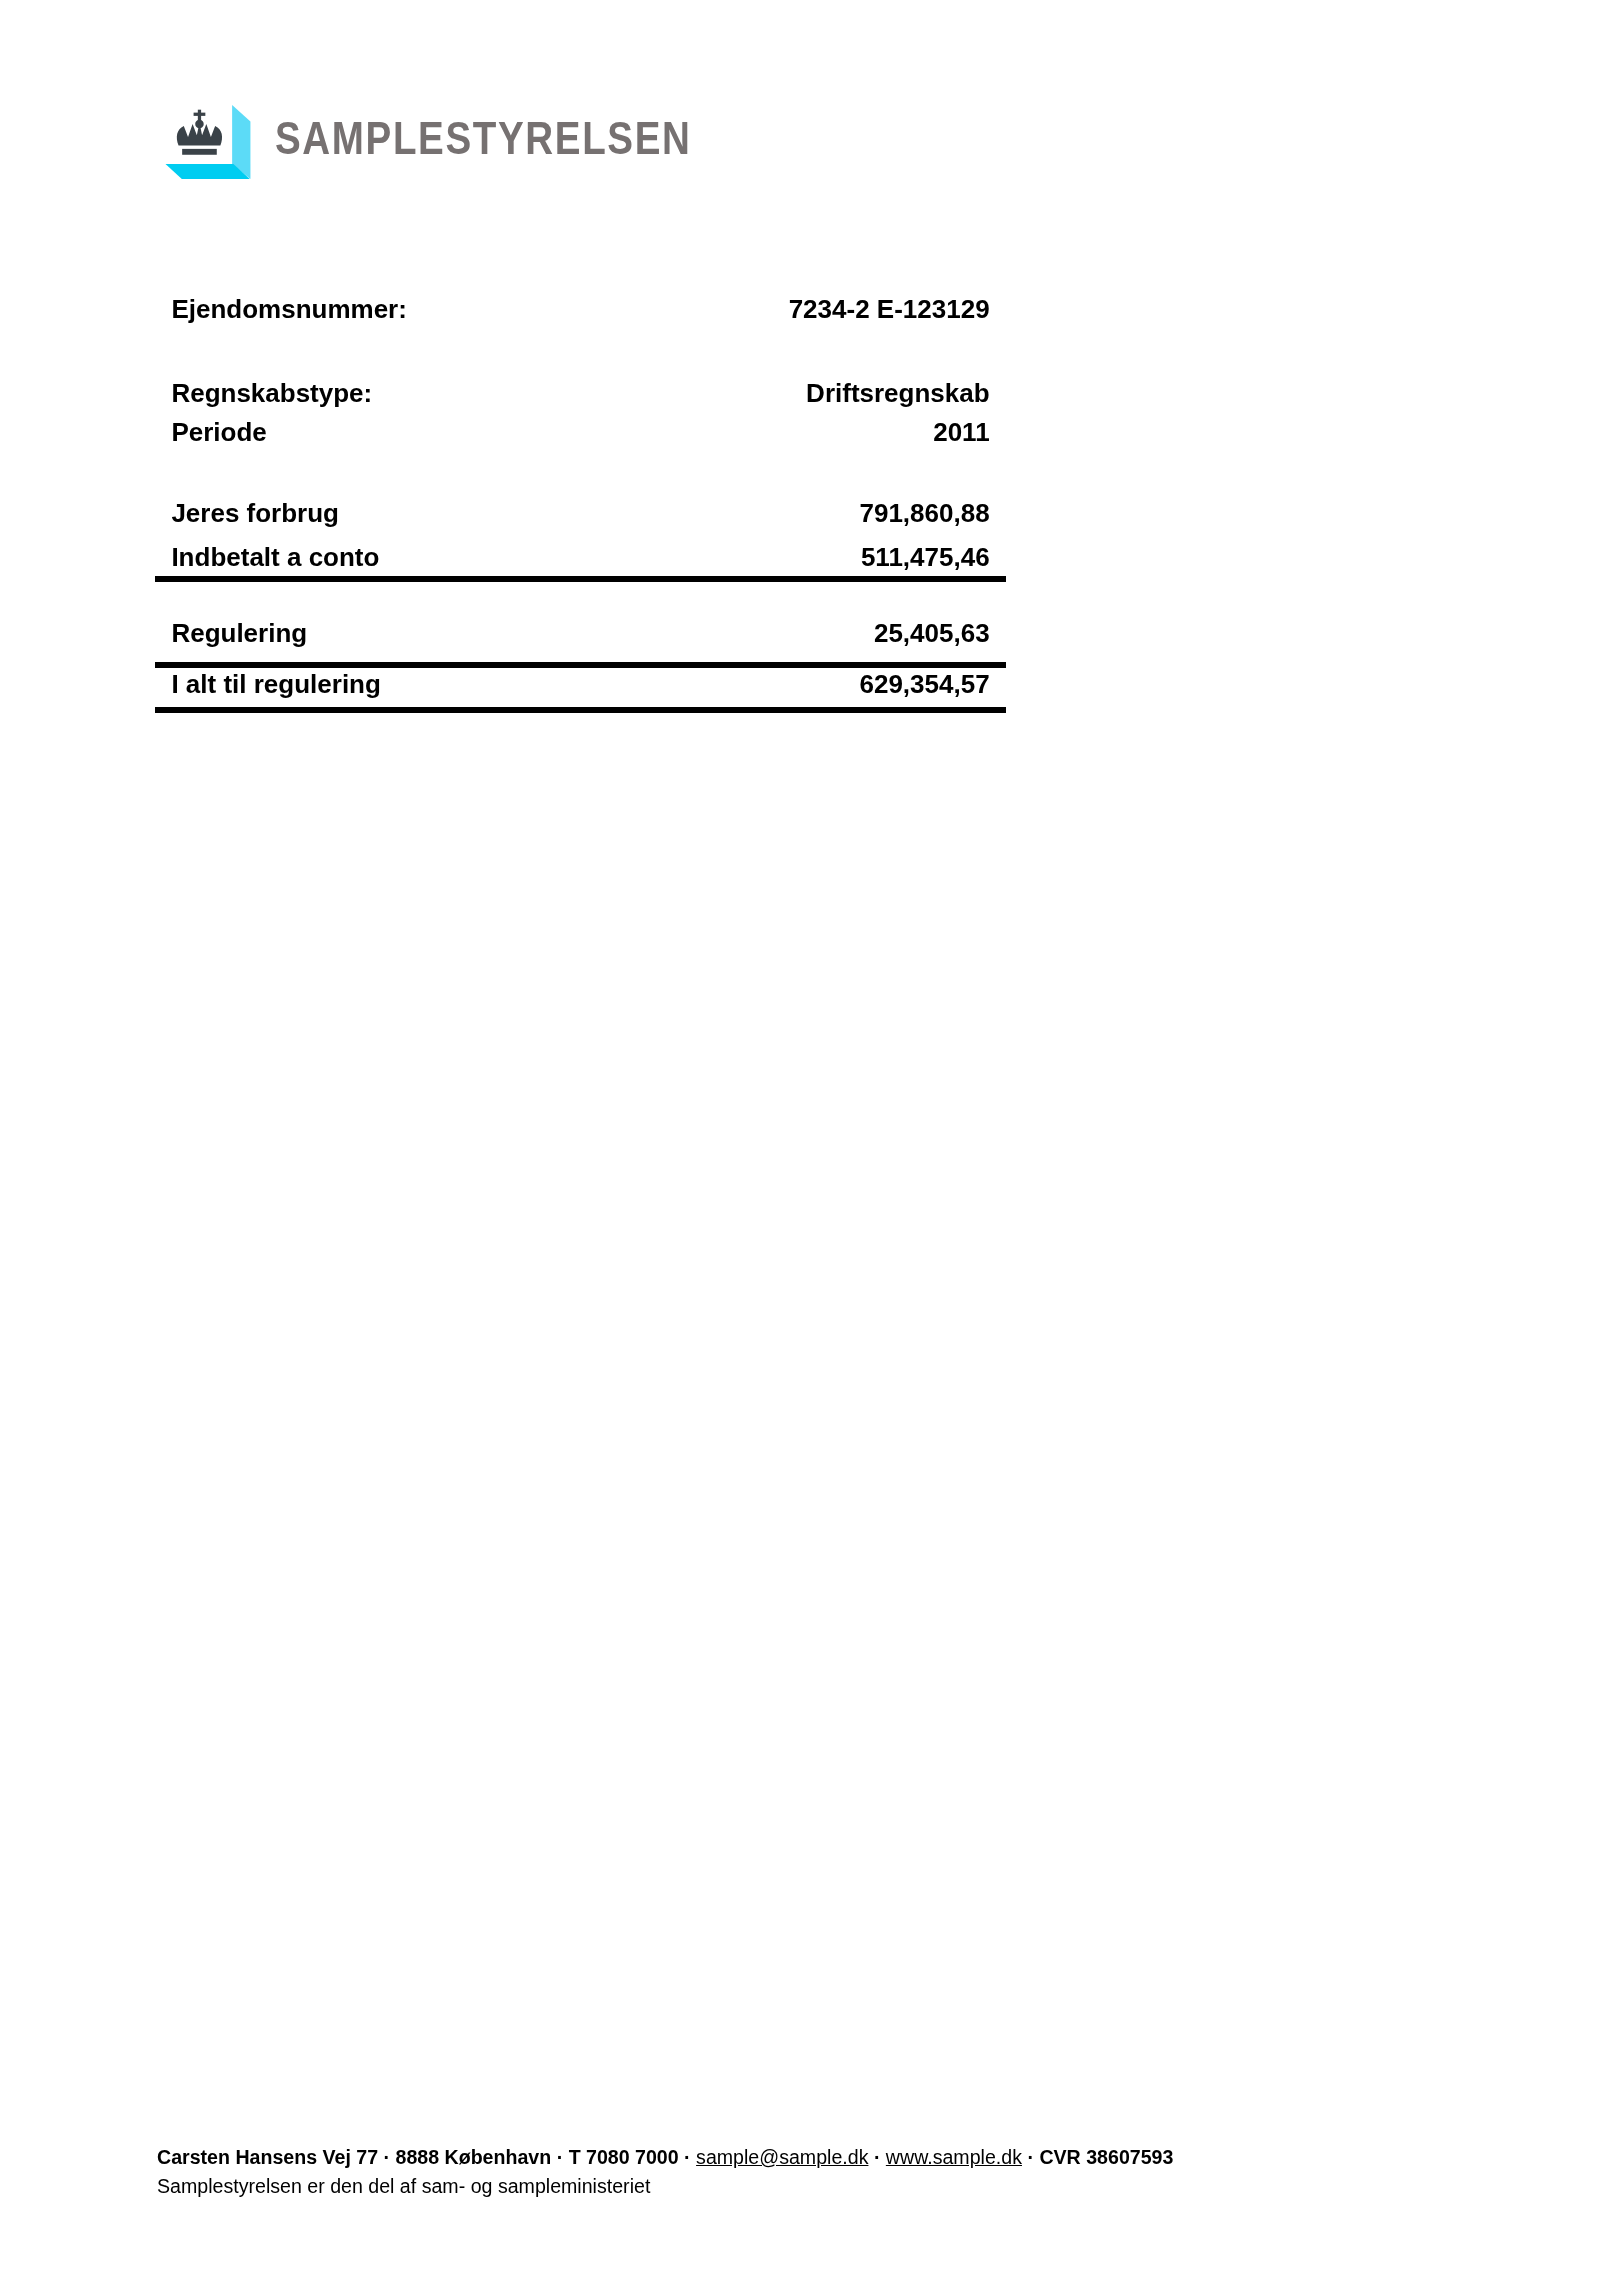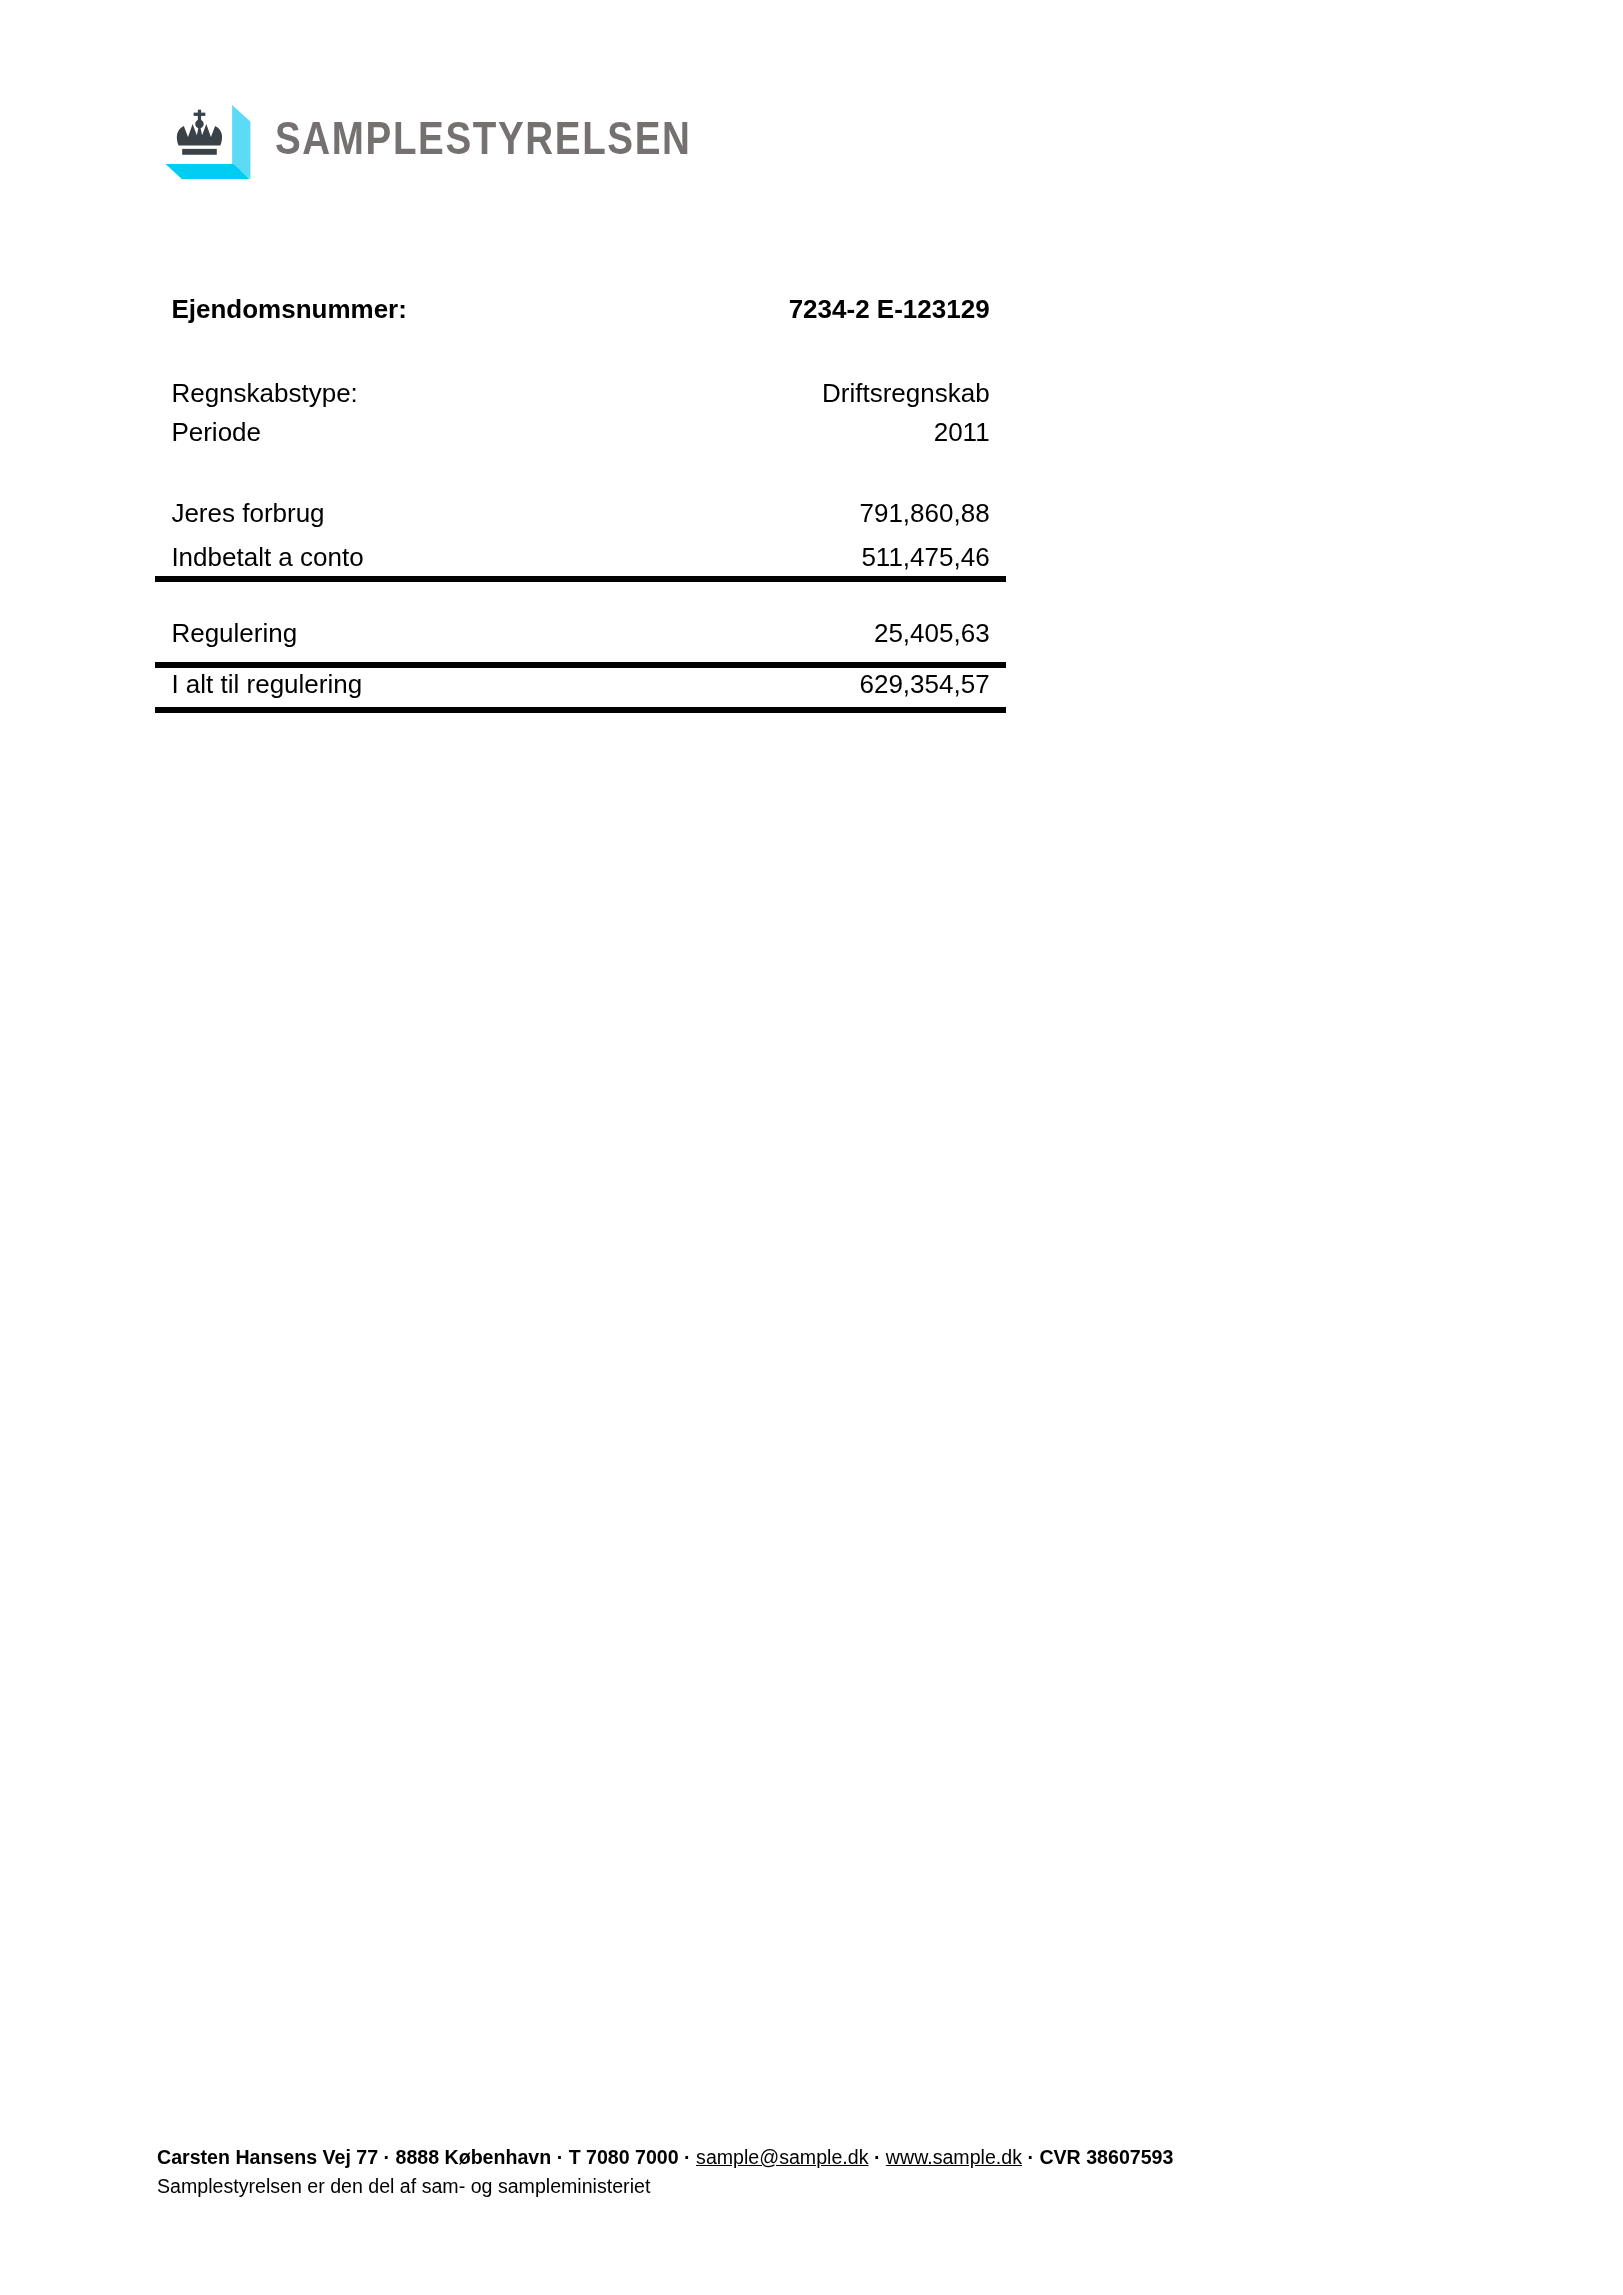--- a/index.html
+++ b/index.html
@@ -12,21 +12,21 @@
     position:absolute;left:275px;top:114px;
     font-size:47px;font-weight:700;line-height:1;color:#767171;
     letter-spacing:2px;white-space:nowrap;
     transform:scaleX(0.82);transform-origin:left top;
   }
 
   
   .row{
     position:absolute;left:155px;width:851px;
     display:flex;justify-content:space-between;align-items:baseline;
-    font-size:26px;line-height:1;white-space:nowrap;
+    font-size:26px;line-height:1;white-space:nowrap;font-weight:bold;
   }
   .row .lbl{padding-left:16.4px;}
   .row .val{padding-right:16.4px;text-align:center;}
   .row.hdr{font-size:26px;font-weight:700;}
   .rule{position:absolute;left:155px;width:851px;height:5.9px;background:#000;}
 
   .r-hdr{top:296px;}
   .r-info0{top:380px;}
   .r-info1{top:419px;}
   .r-use0{top:500px;}

